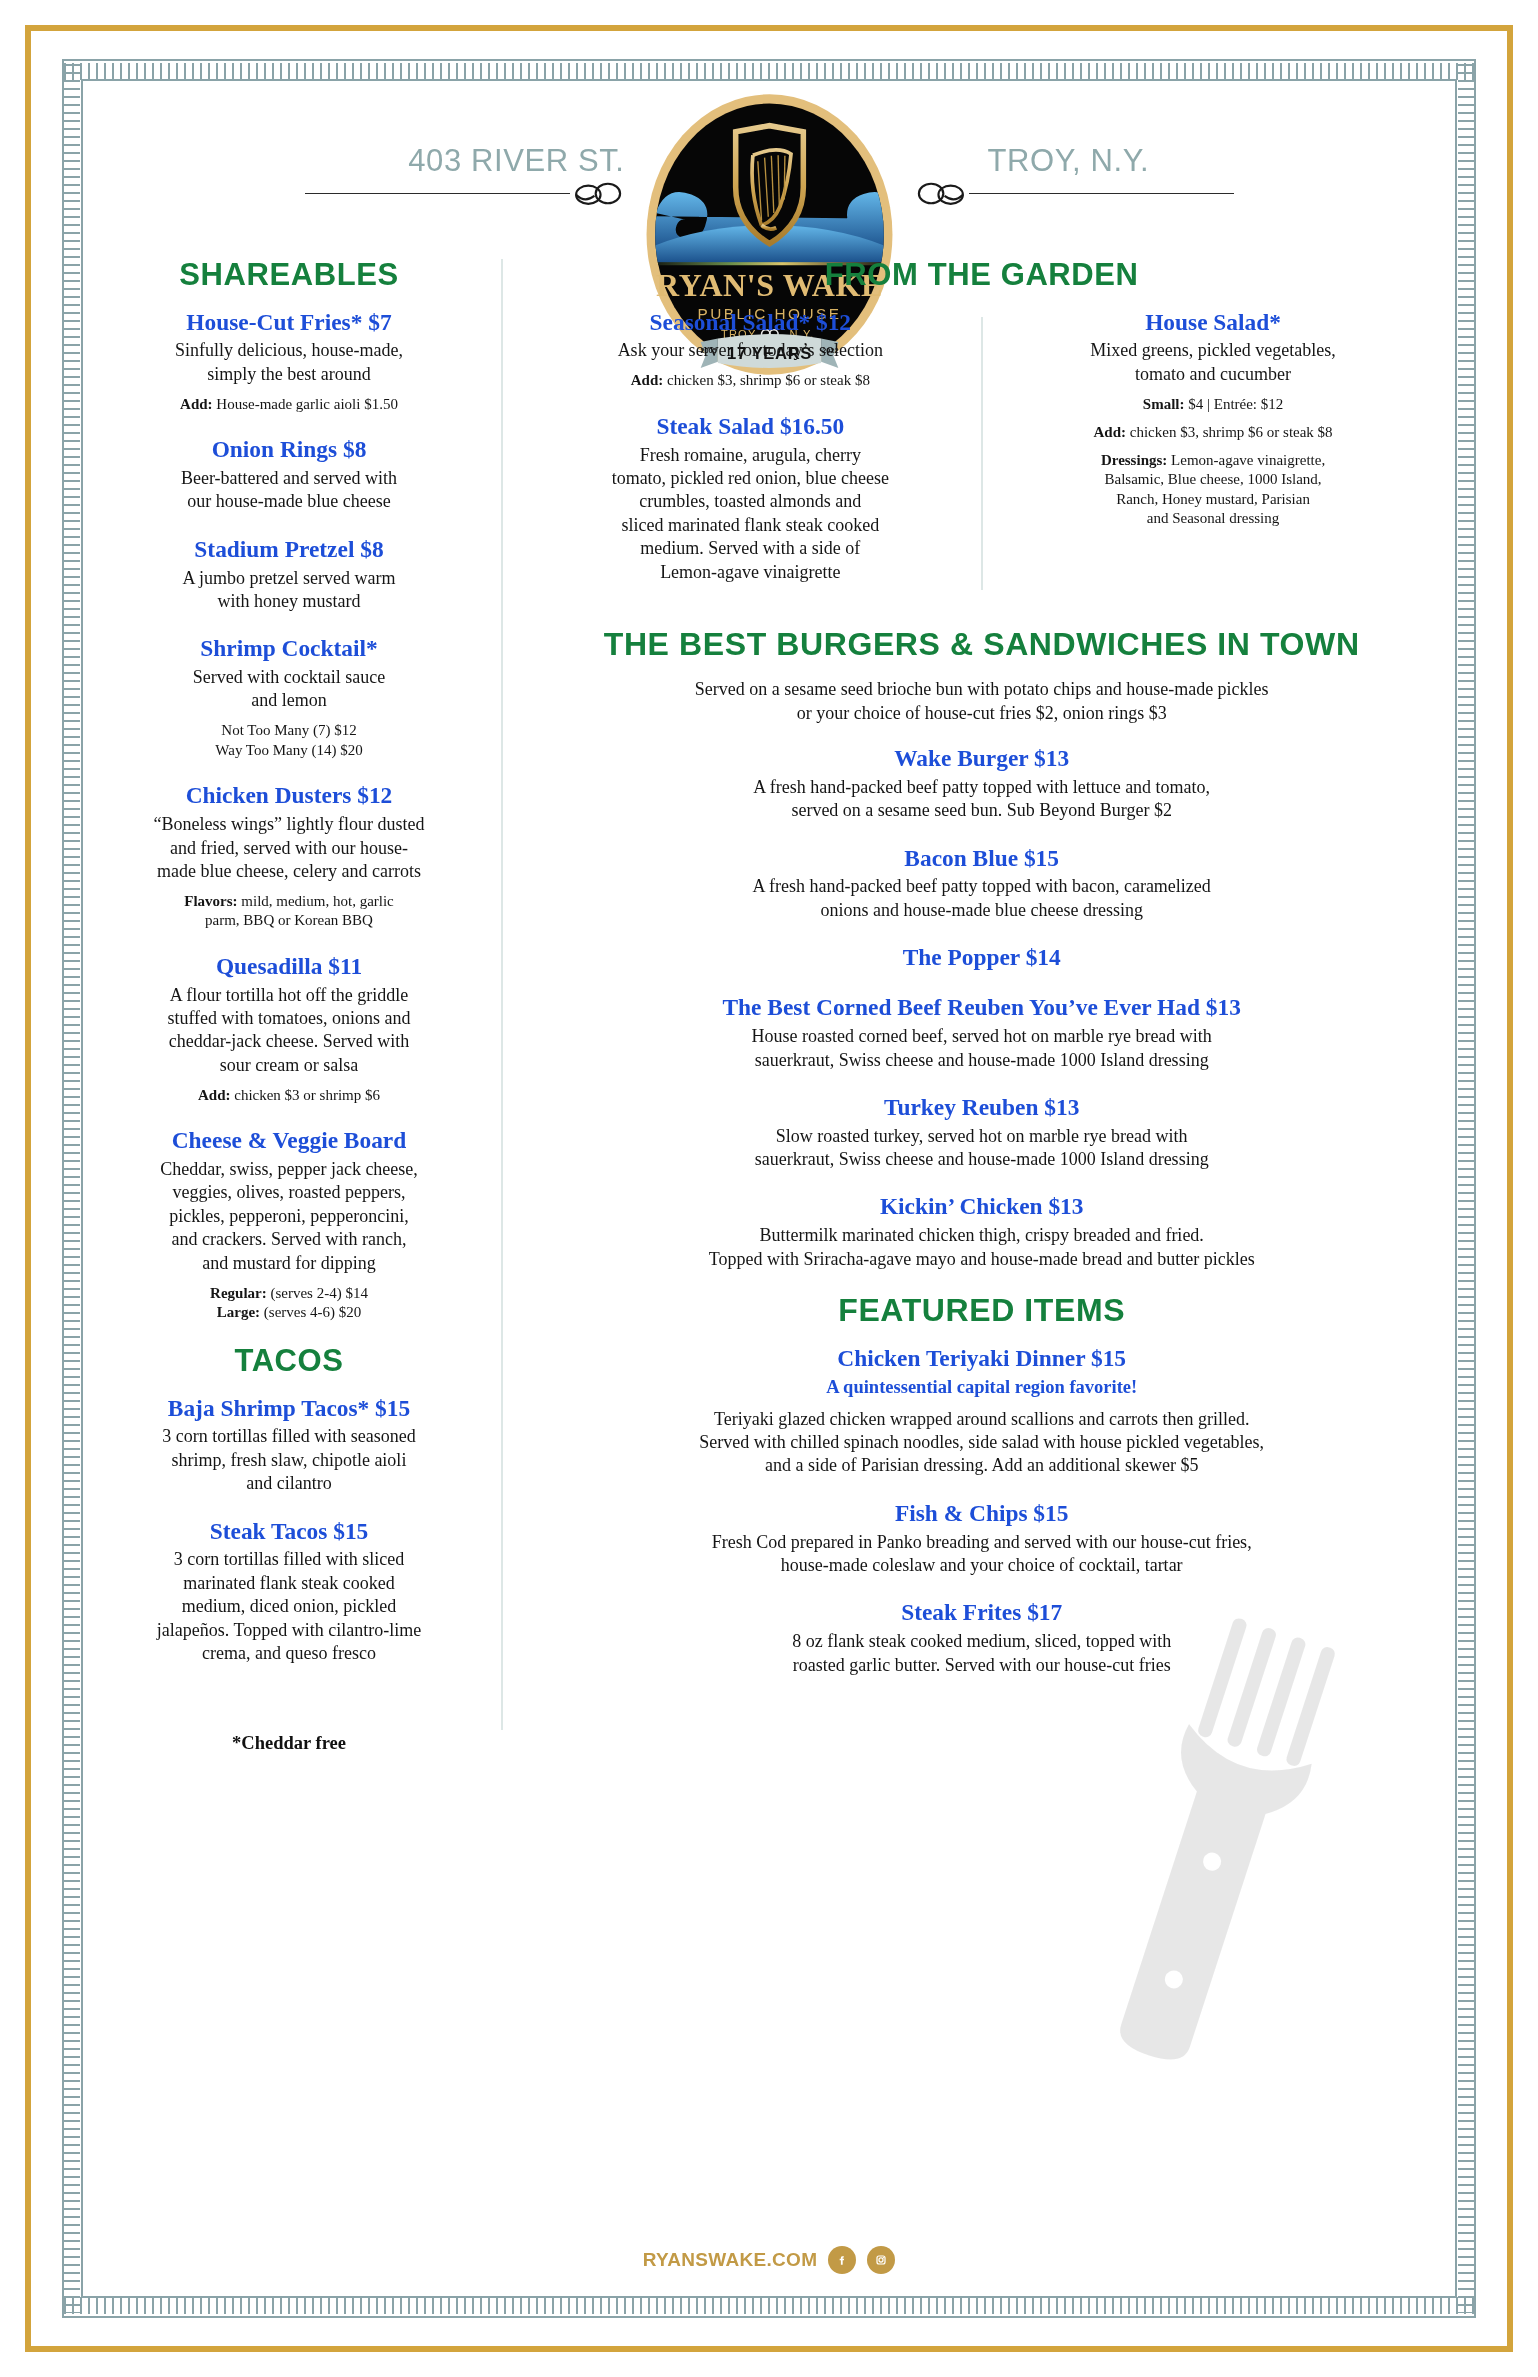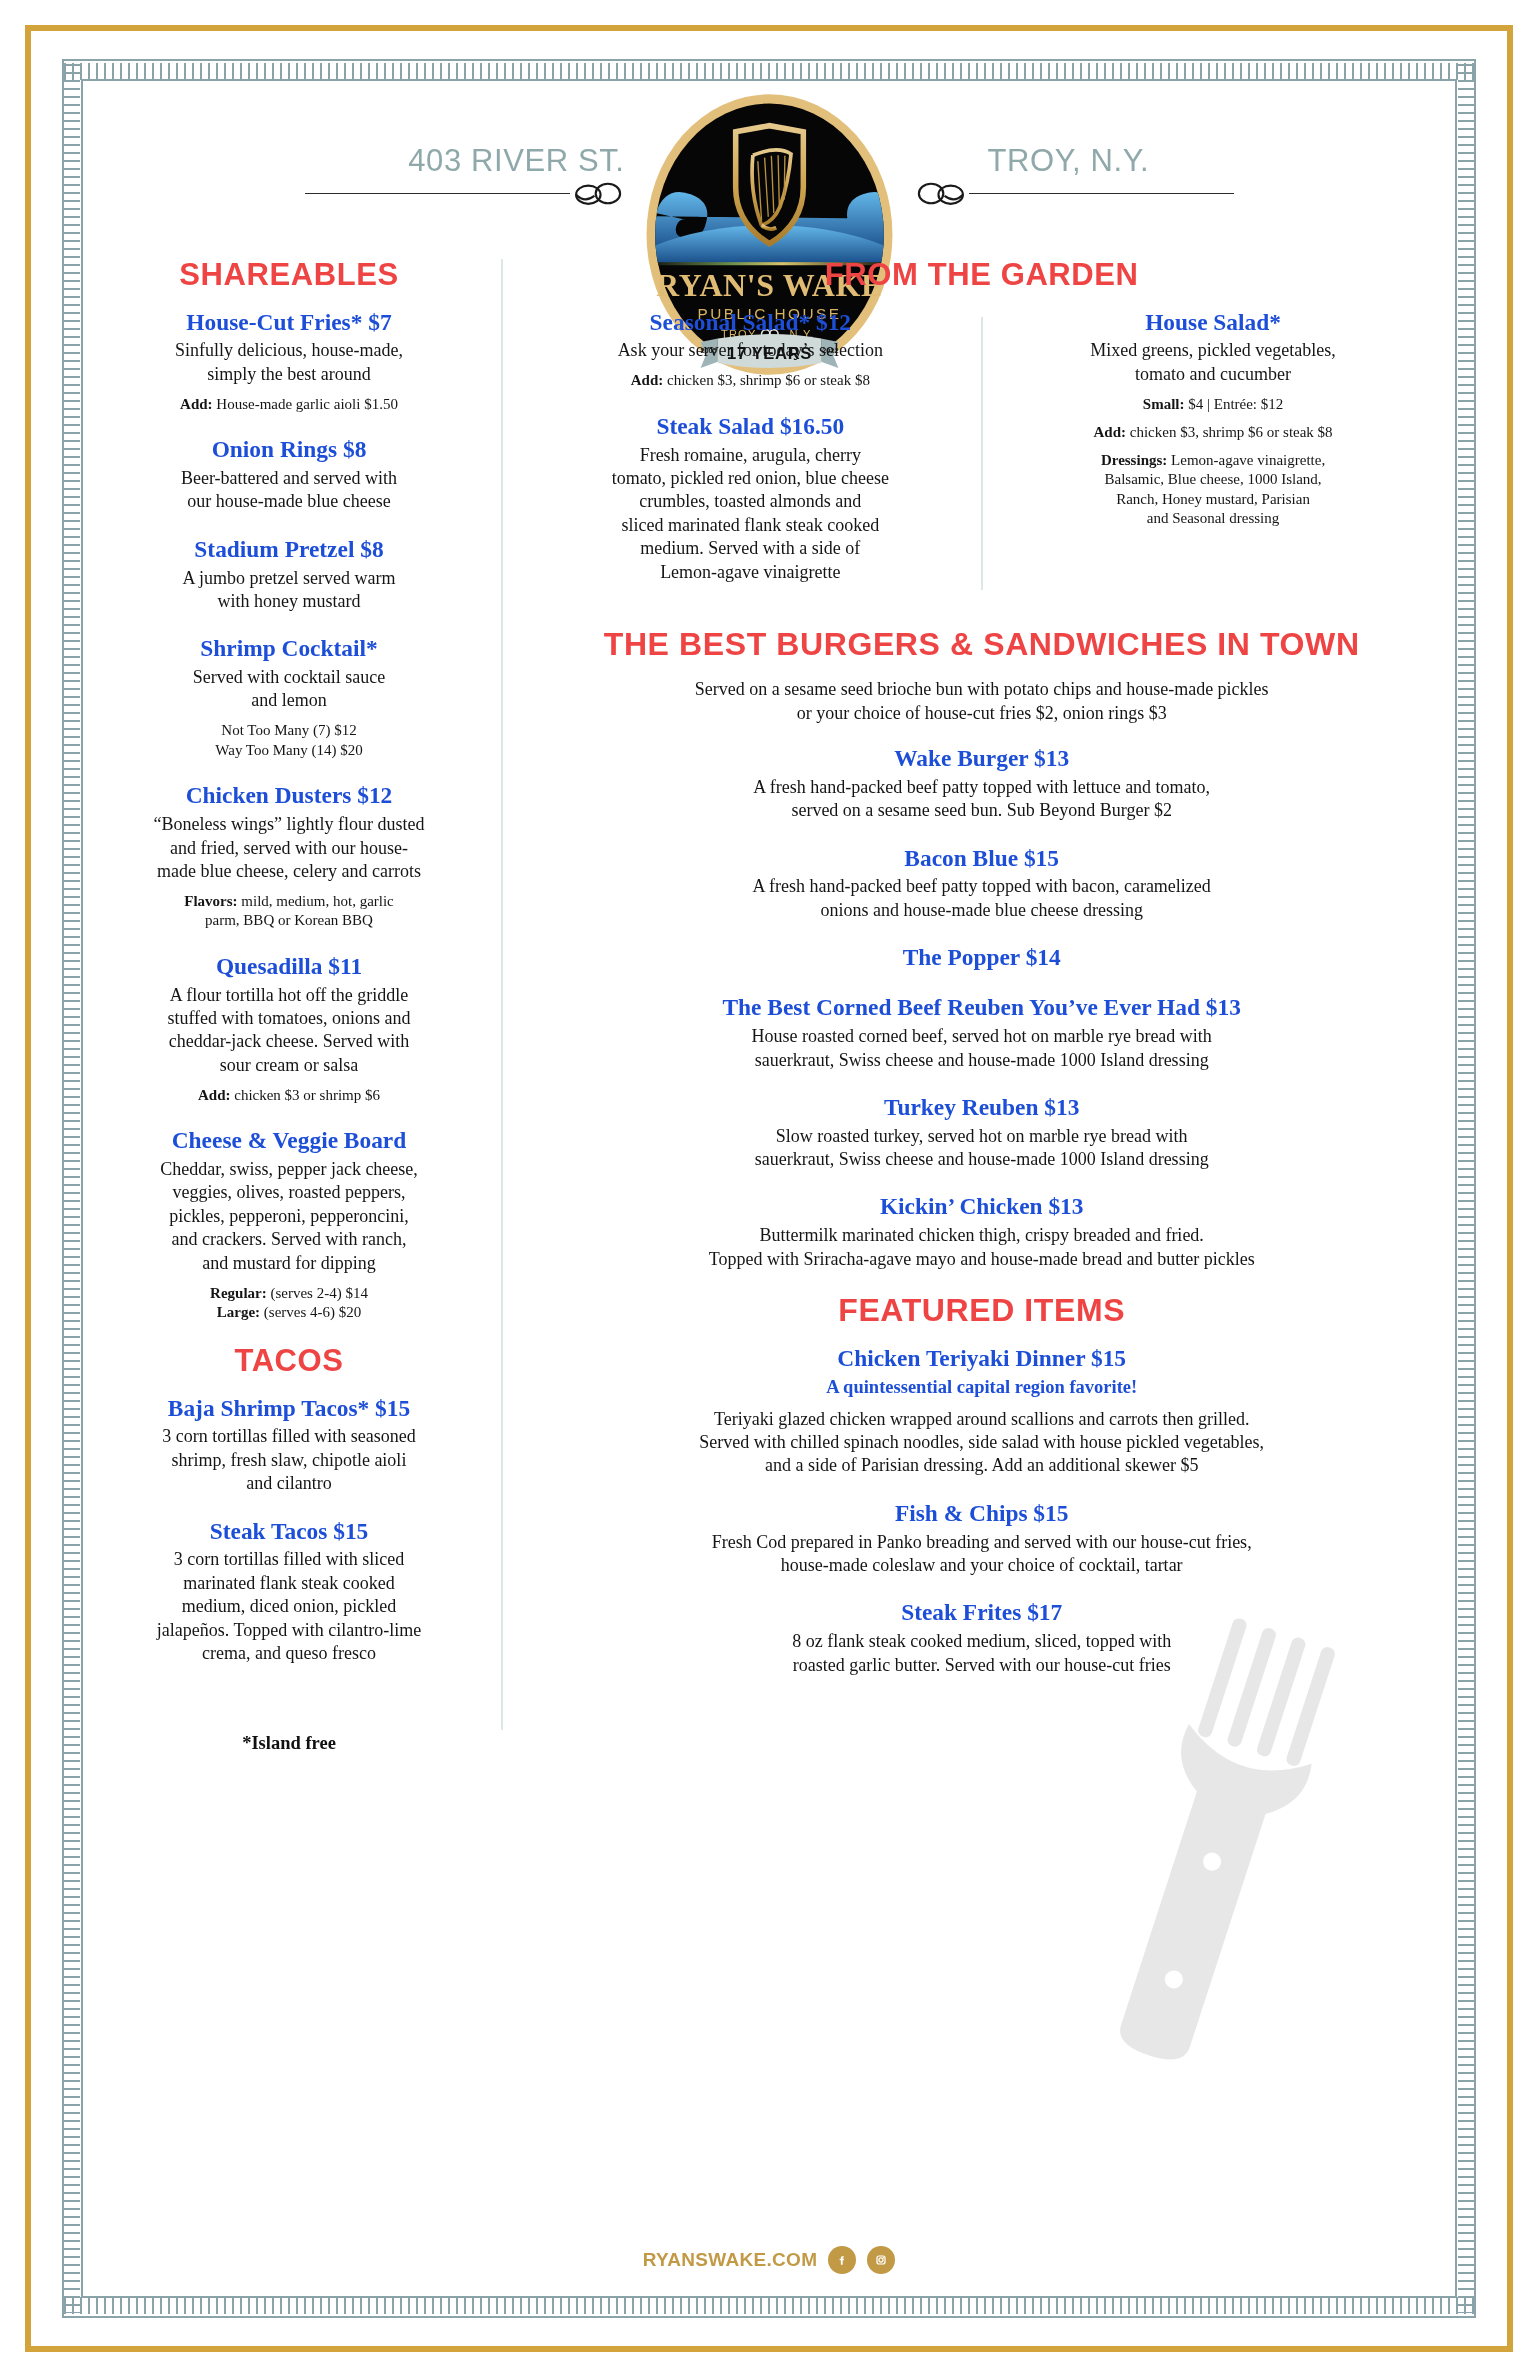--- a/index.html
+++ b/index.html
@@ -172,21 +172,21 @@
     flex: 1;
     padding: 0 6.2px;
     box-sizing: border-box;
   }
 
   
   .section-head {
     font-family: "Liberation Sans", sans-serif;
     font-weight: bold;
     font-size: 31px;
-    color: #ef4444;
+    color: #15803d;
     letter-spacing: 0.6px;
     text-align: center;
     margin: 11px 0 16px 0;
     line-height: 1.1;
   }
   .section-head.wide { font-size: 32px; margin-top: 22px; }
 
   .item { text-align: center; margin-bottom: 21px; }
   .item-name {
     font-family: "Liberation Serif", serif;
@@ -453,21 +453,21 @@
         <div class="item">
           <div class="item-name">Baja Shrimp Tacos* $15</div>
           <div class="item-desc ml">3 corn tortillas filled with seasoned<br>shrimp, fresh slaw, chipotle aioli<br>and cilantro</div>
         </div>
 
         <div class="item">
           <div class="item-name">Steak Tacos $15</div>
           <div class="item-desc ml">3 corn tortillas filled with sliced<br>marinated flank steak cooked<br>medium, diced onion, pickled<br>jalapeños. Topped with cilantro-lime<br>crema, and queso fresco</div>
         </div>
 
-        <div class="gluten">*Island free</div>
+        <div class="gluten">*Cheddar free</div>
       </div>
 
       <div class="col-divider"></div>
 
       <div class="col-right">
 
         <div class="section-head">FROM THE GARDEN</div>
 
         <div class="salad-row">
           <div class="salad-col">

